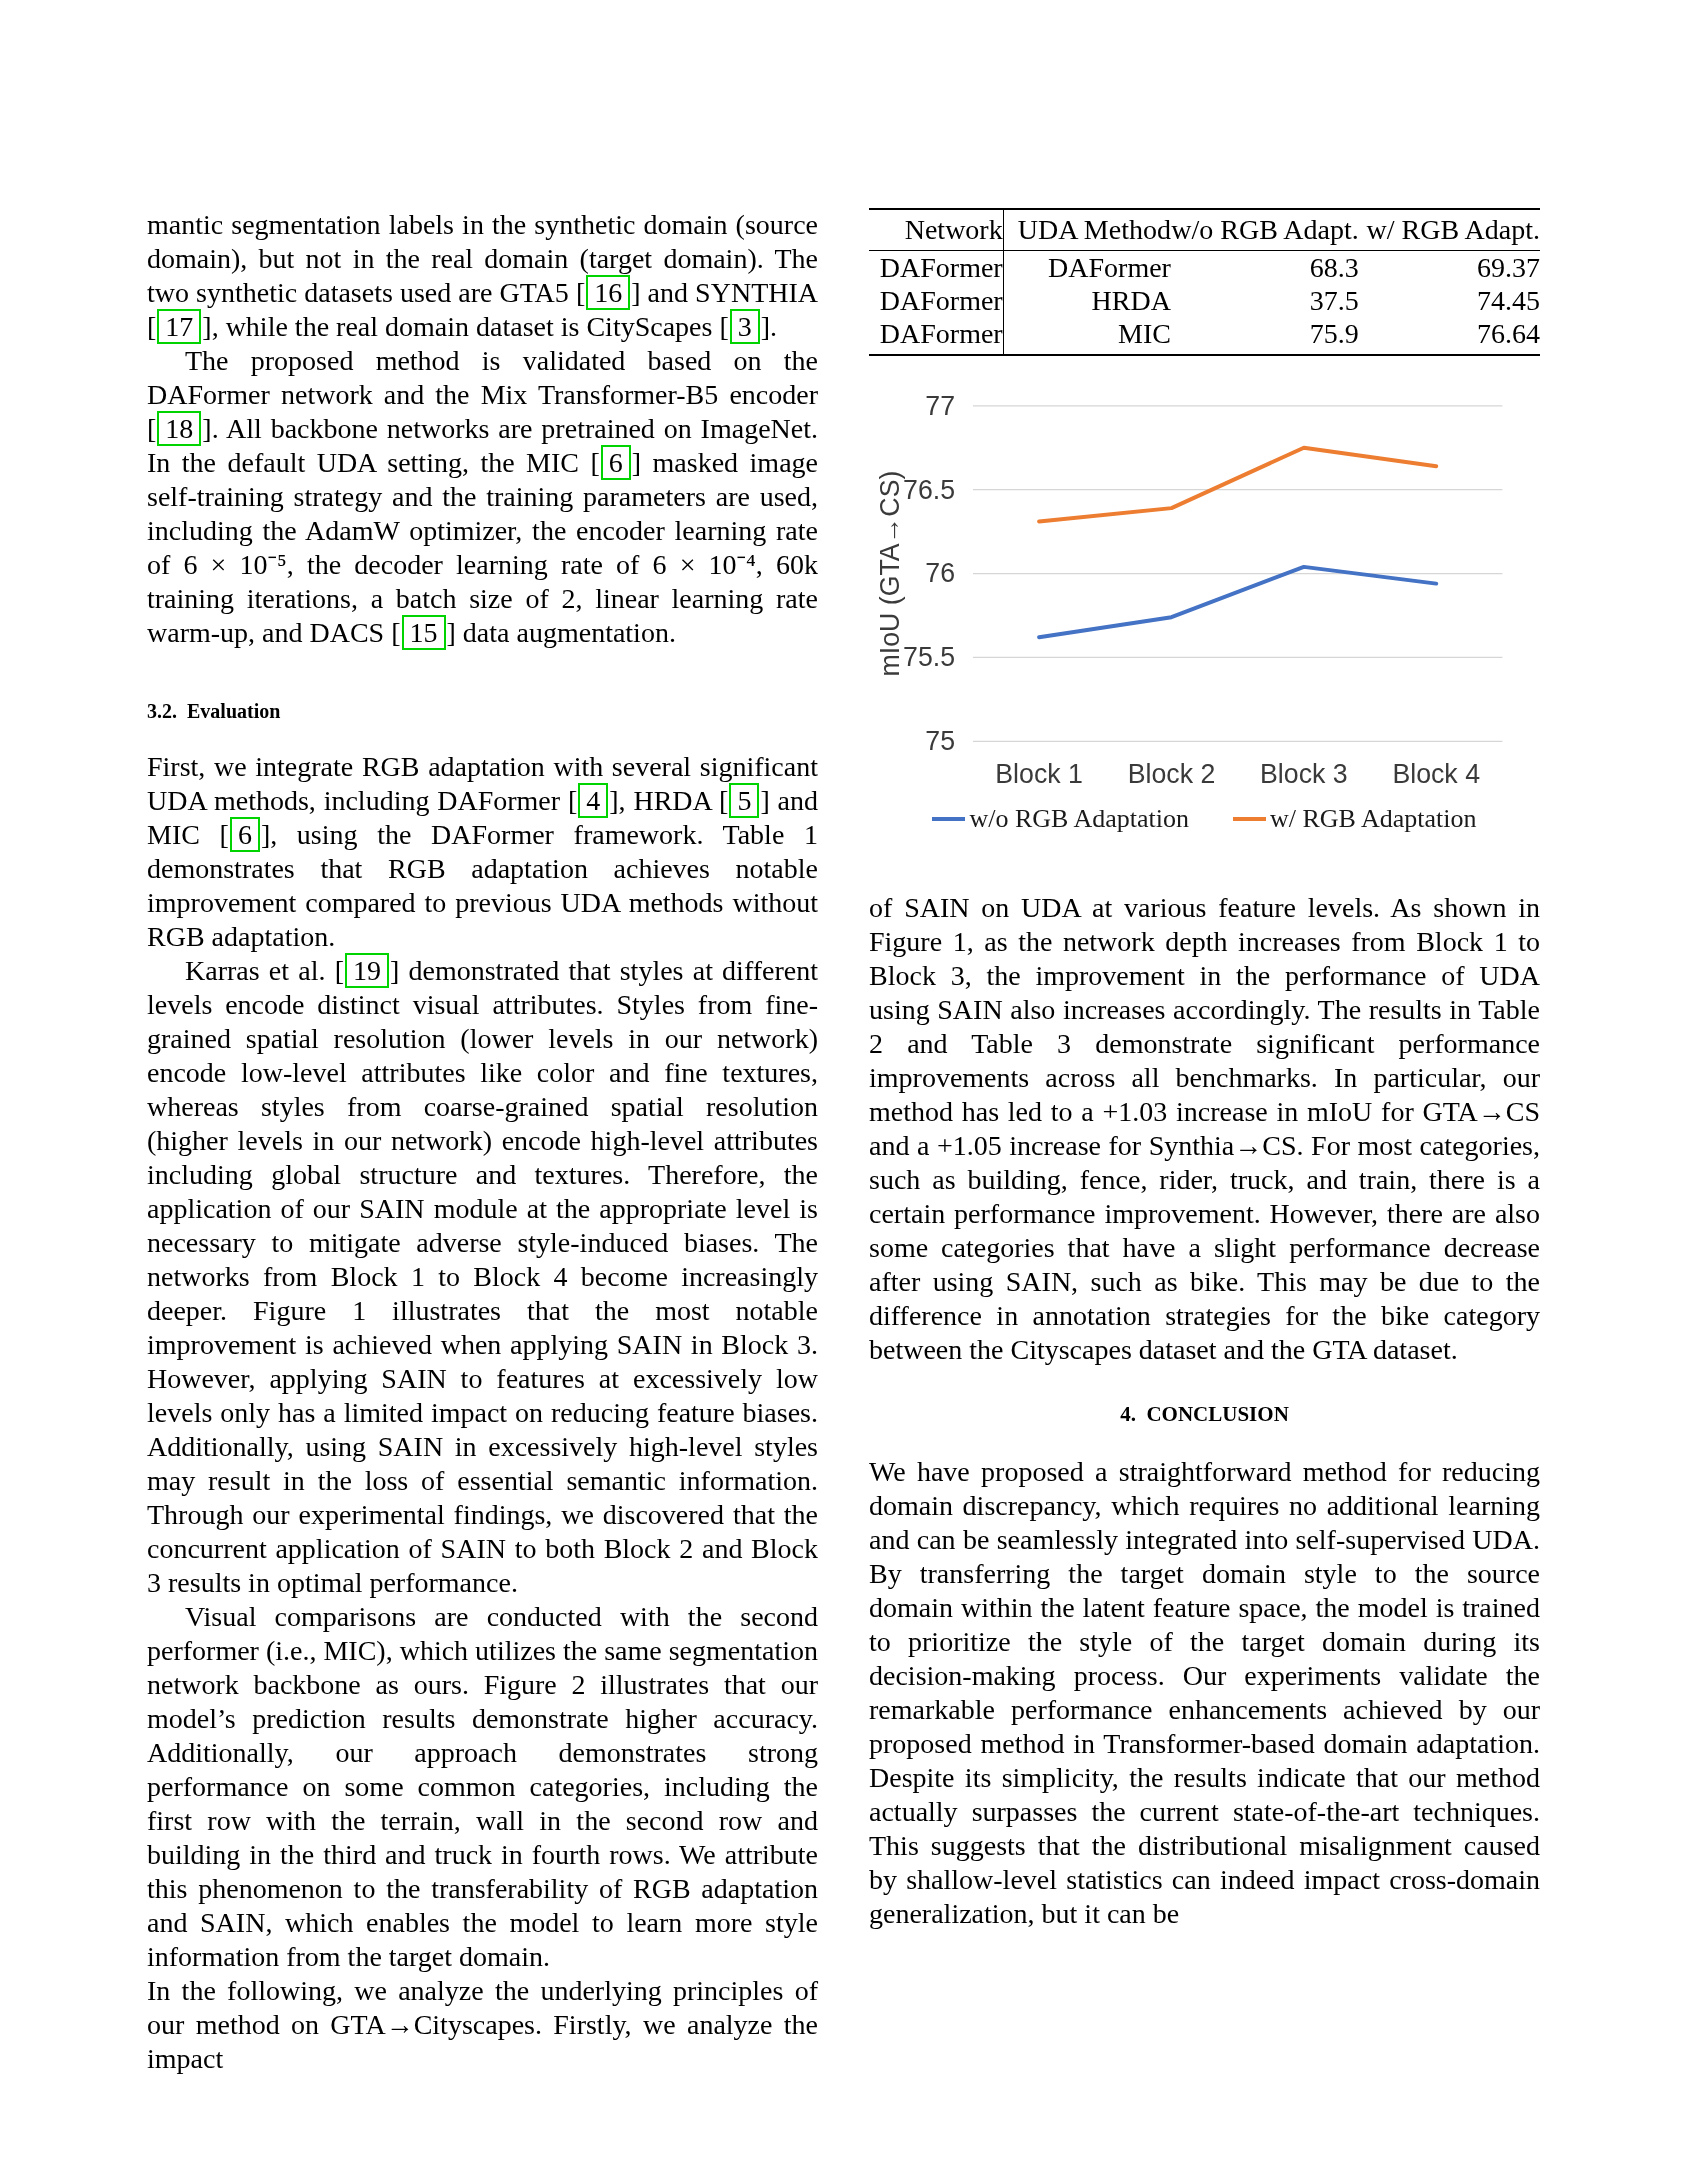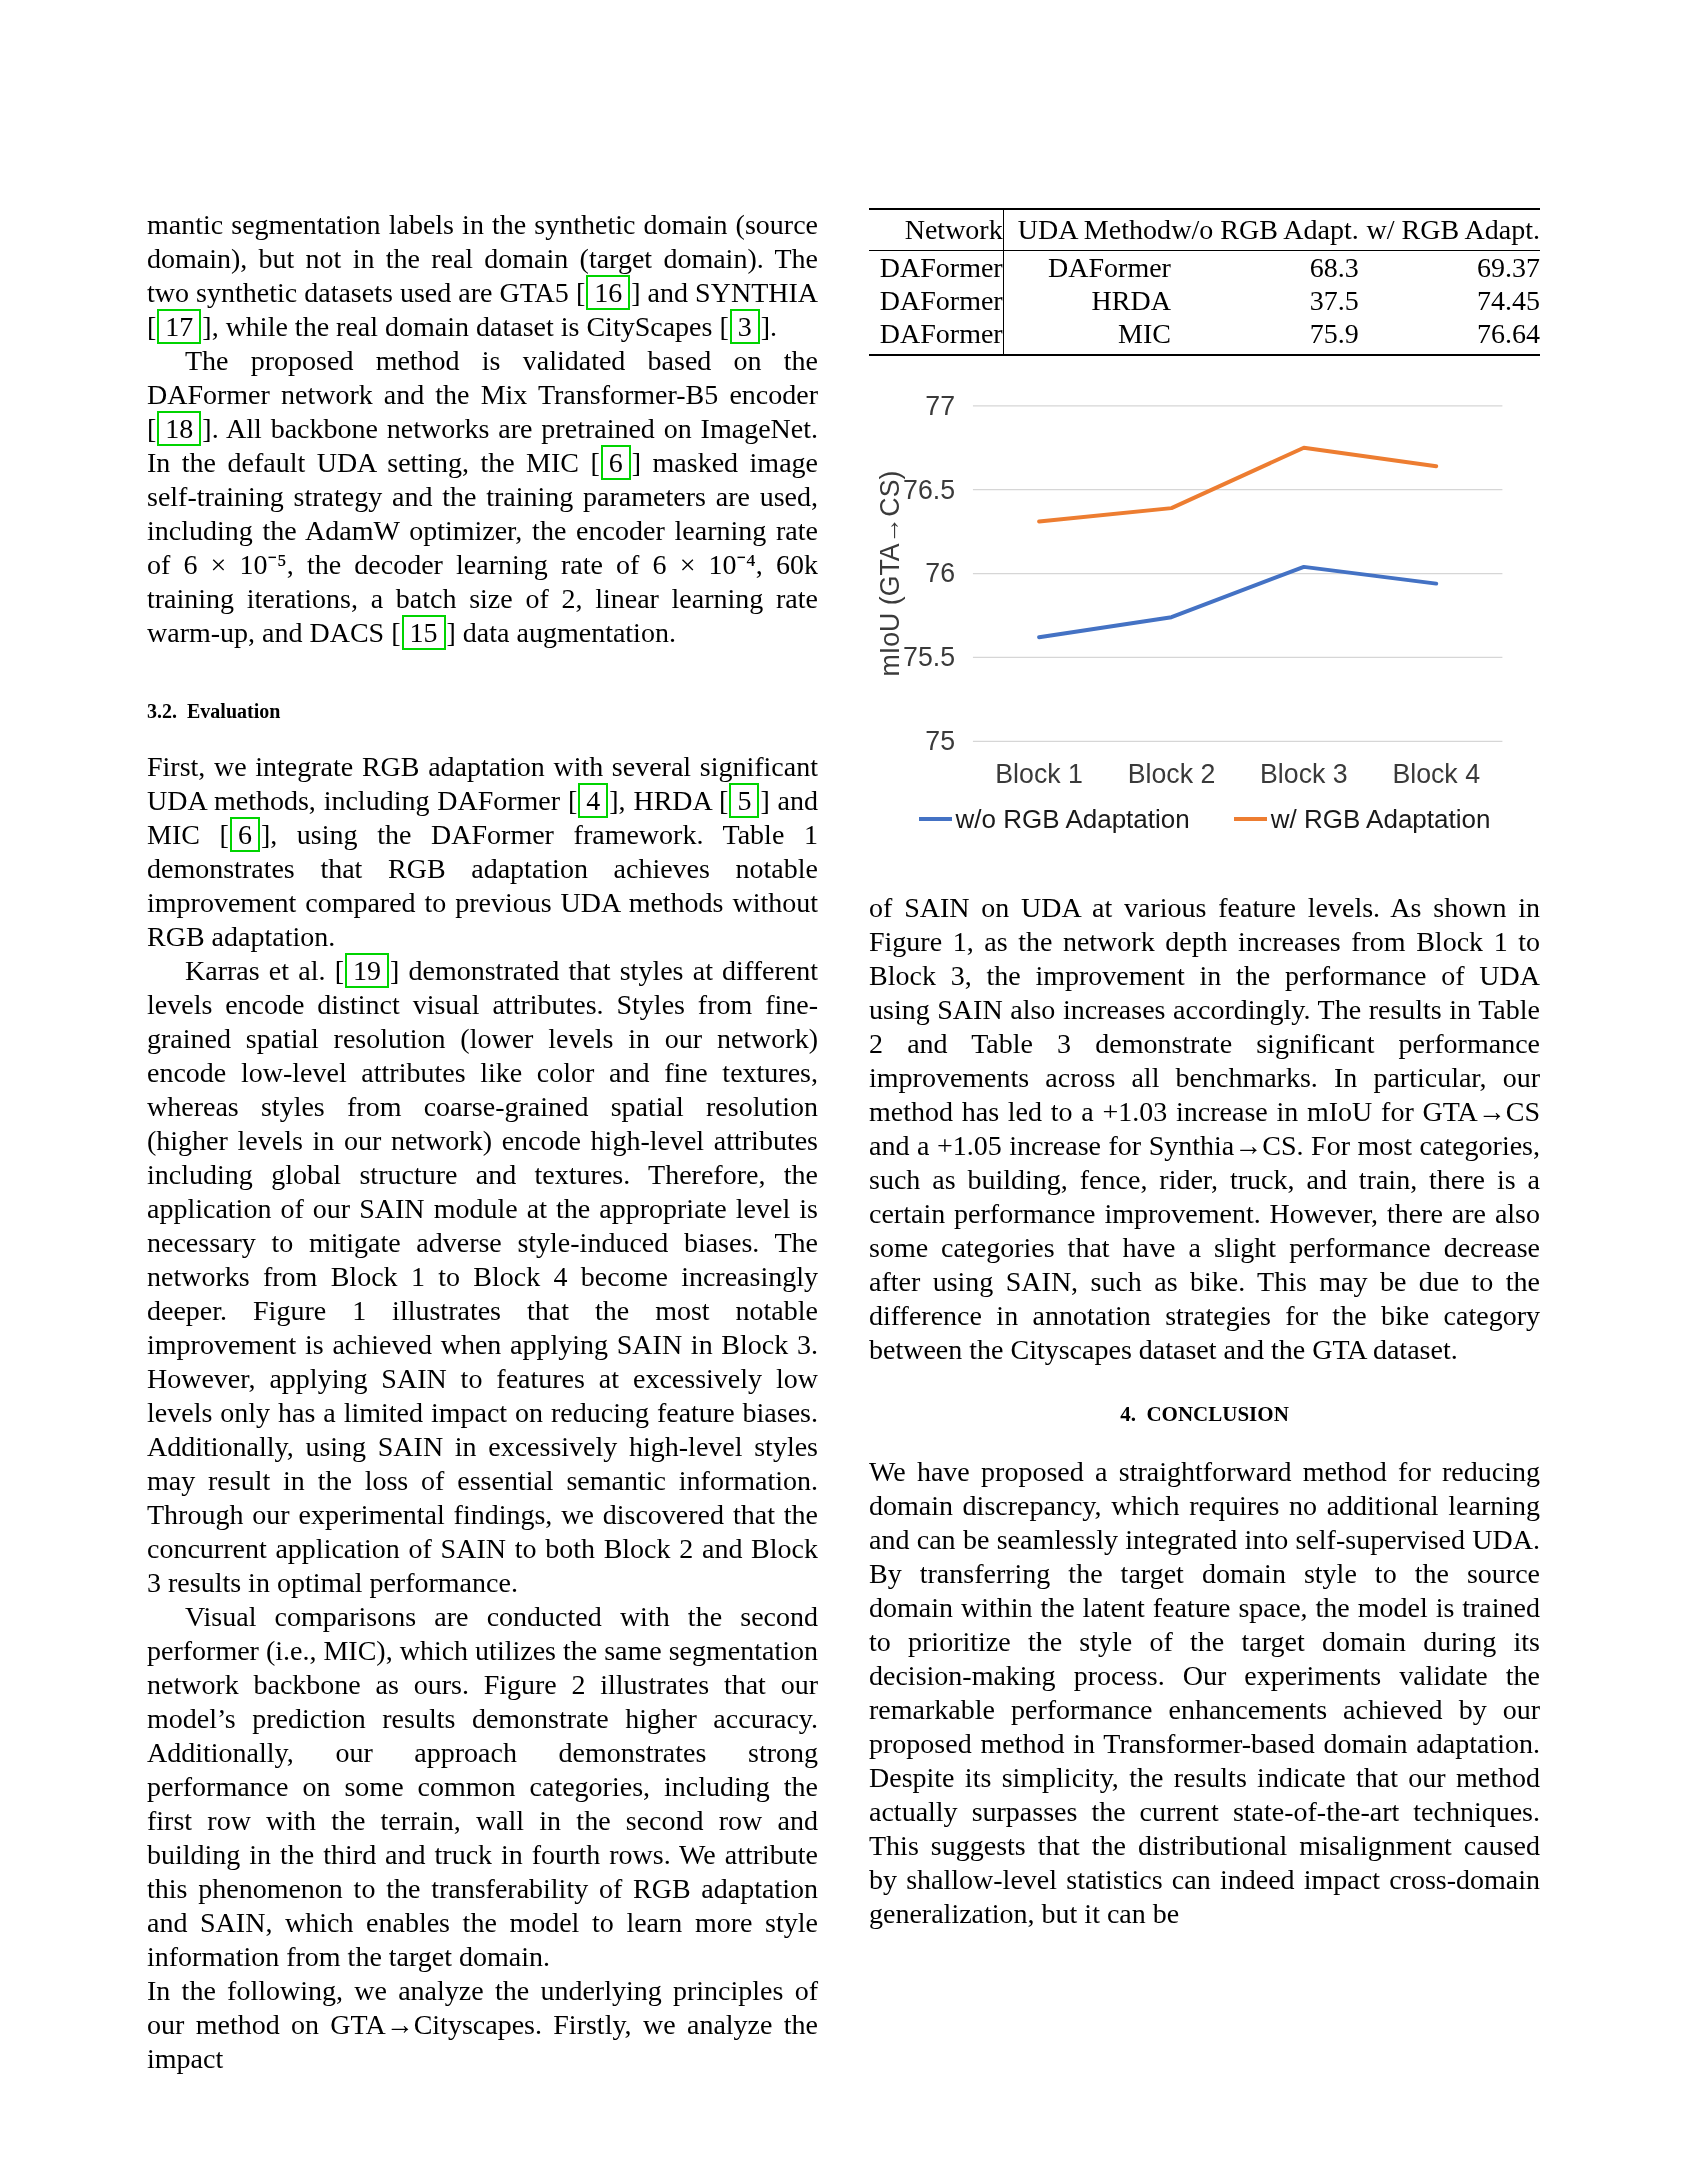--- a/index.html
+++ b/index.html
@@ -49,21 +49,21 @@
   td:nth-child(1){width:20%;}
   td:nth-child(2){width:25%;}
   td:nth-child(3){width:28%;}
   td:nth-child(4){width:27%;}
   
   .figure{margin-top:12px;}
   .tick{font-family:"Liberation Sans", sans-serif;font-size:27px;fill:#3a3a3a;}
   .axis-title{font-family:"Liberation Sans", sans-serif;font-size:27px;fill:#3a3a3a;}
   .chart-legend{
     display:flex;justify-content:center;align-items:center;gap:44px;
-    font-family:Liberation Sans, sans-serif;font-size:26px;color:#1a1a1a;
+    font-family:Liberation Serif, serif;font-size:26px;color:#1a1a1a;
     margin-top:2px;height:34px;text-align:left;
   }
   .legend-item{display:inline-flex;align-items:center;white-space:nowrap;}
   .legend-swatch{display:inline-block;width:33px;height:4px;margin-right:4px;}
   .figcaption{text-align:center;margin:42px 0 0 0;}
   #p7{margin-top:55px;}
   #h-conclusion{margin-top:30px;margin-bottom:24px;}
 </style>
 </head>
 <body>

